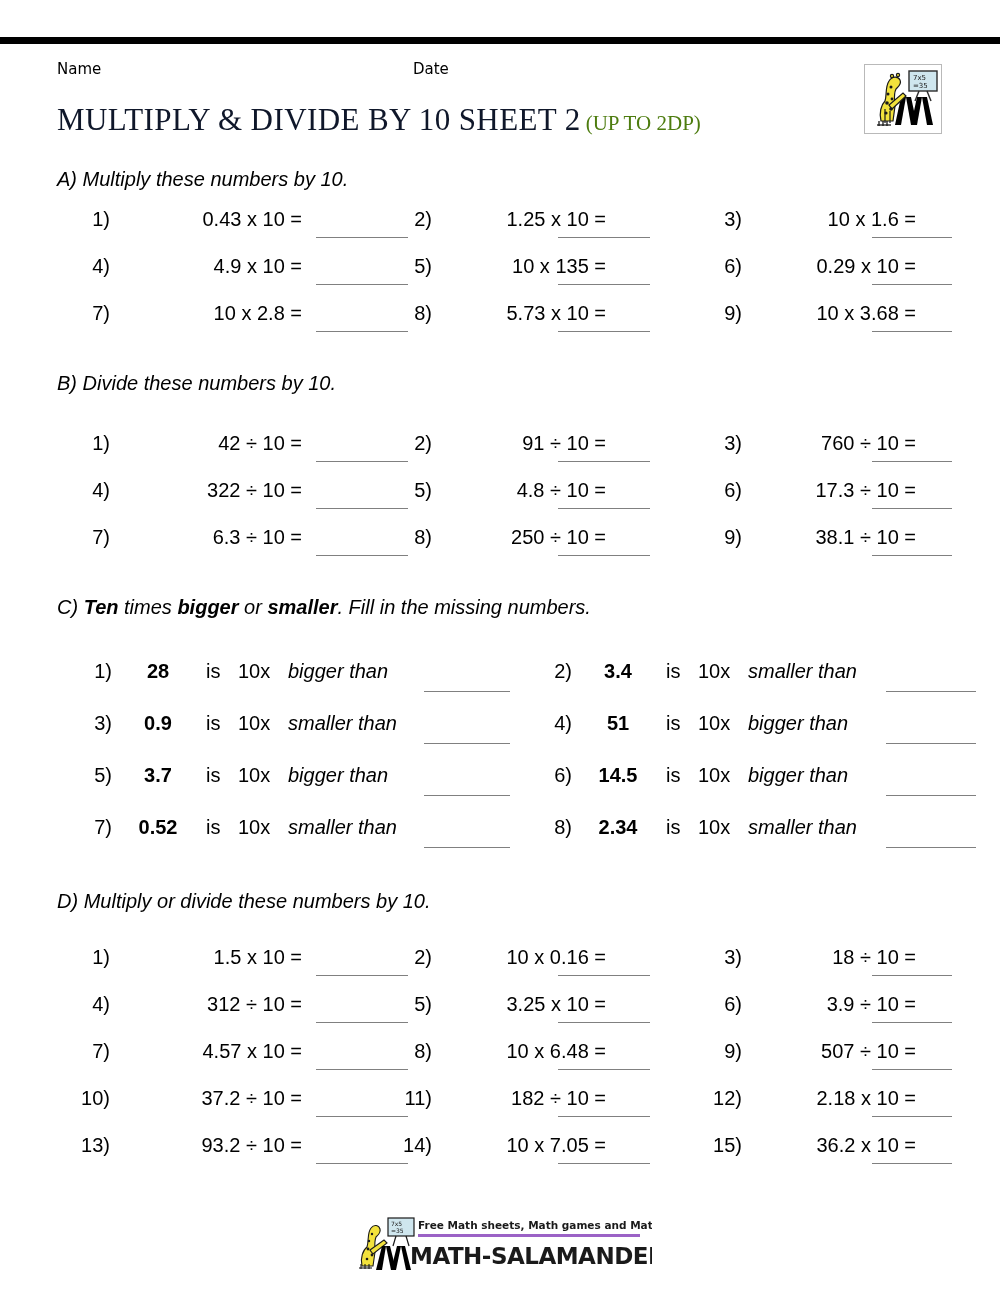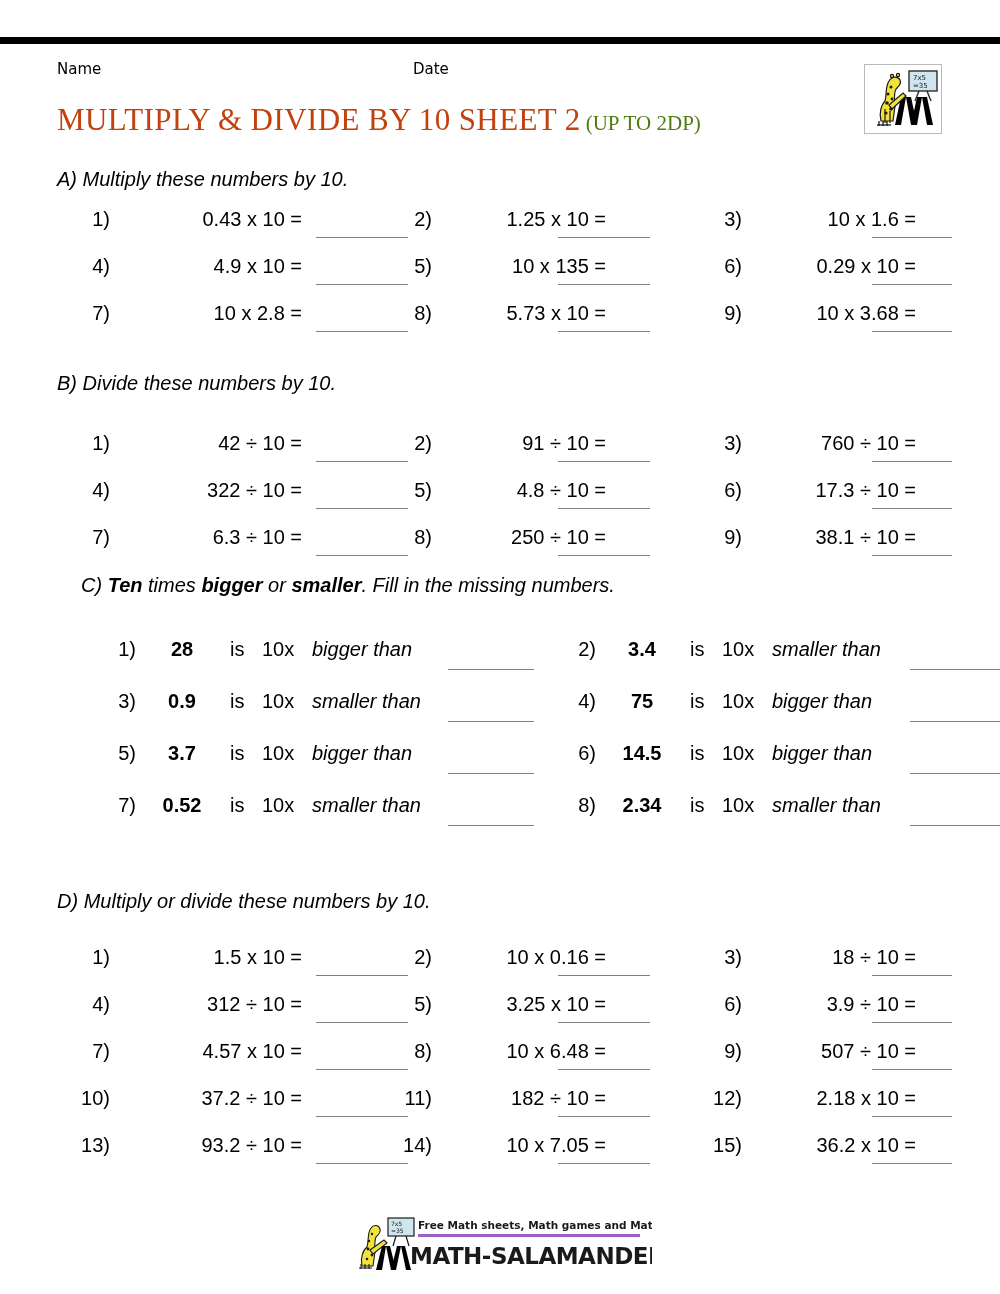--- a/index.html
+++ b/index.html
@@ -62,21 +62,21 @@
 
   .title-row {
     position: absolute;
     left: 57px;
     top: 50px;
     white-space: nowrap;
   }
   .title-main {
     font-family: "Liberation Serif", serif;
     font-size: 31px;
-    color: #c2410c;
+    color: #0f172a;
     letter-spacing: 0.4px;
   }
   .title-sub {
     font-family: "Liberation Serif", serif;
     font-size: 21px;
     color: #4d7c0f;
     margin-left: 5px;
   }
 
   
@@ -386,21 +386,21 @@
         </div>
         <div class="q c3">
           <span class="num">9)</span>
           <span class="expr">38.1 ÷ 10 =</span>
           <span class="blank"></span>
         </div>
       </div>
     </div>
   </div>
 
-  <div class="section col2" id="section-C" style="top:574px;margin-left:24px;">
+  <div class="section col2" id="section-C" style="top:596px;">
     <div class="section-heading"><span>C) </span><b>Ten</b><span> times </span><b>bigger</b><span> or </span><b>smaller</b><span>. Fill in the missing numbers.</span></div>
     <div class="rows" style="margin-top:38px;">
       <div class="qrow" style="height:52px;">
         <div class="q c1">
           <span class="num">1)</span>
           <span class="val">28</span>
           <span class="is">is</span>
           <span class="tenx">10x</span>
           <span class="cmp">bigger than</span>
           <span class="blank"></span>
@@ -418,21 +418,21 @@
         <div class="q c1">
           <span class="num">3)</span>
           <span class="val">0.9</span>
           <span class="is">is</span>
           <span class="tenx">10x</span>
           <span class="cmp">smaller than</span>
           <span class="blank"></span>
         </div>
         <div class="q c2">
           <span class="num">4)</span>
-          <span class="val">75</span>
+          <span class="val">51</span>
           <span class="is">is</span>
           <span class="tenx">10x</span>
           <span class="cmp">bigger than</span>
           <span class="blank"></span>
         </div>
       </div>
       <div class="qrow" style="height:52px;">
         <div class="q c1">
           <span class="num">5)</span>
           <span class="val">3.7</span>

